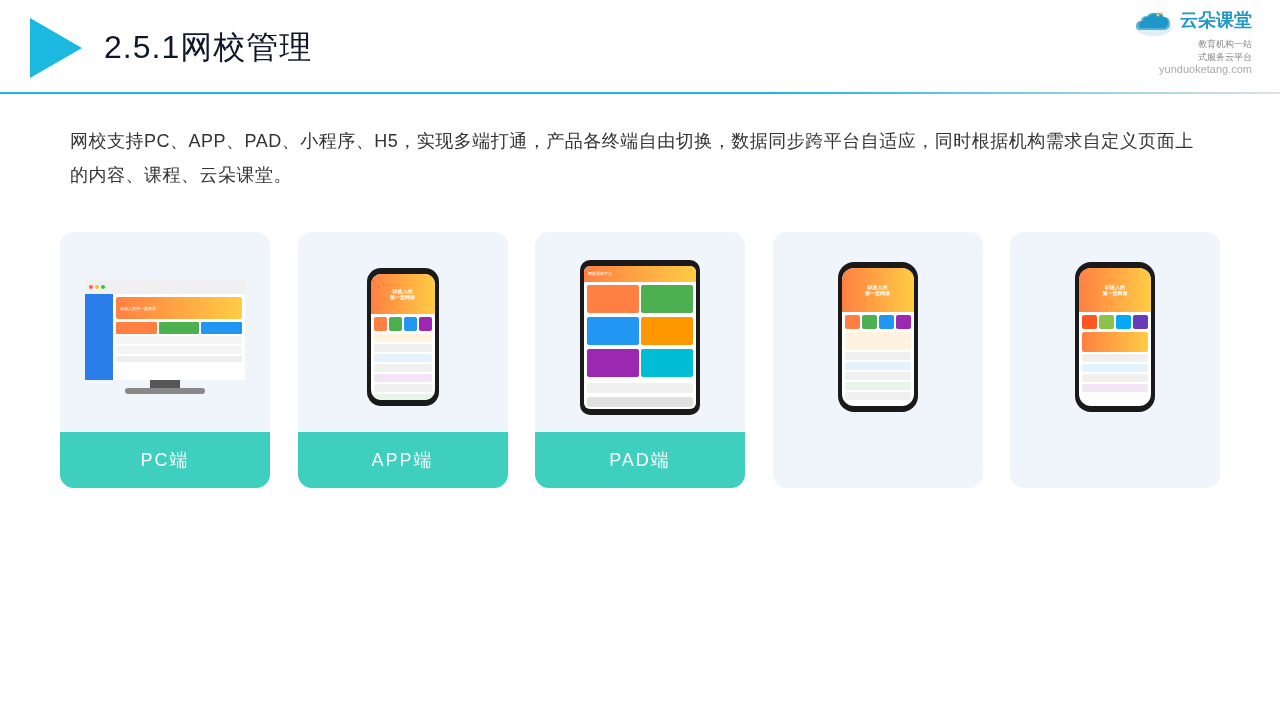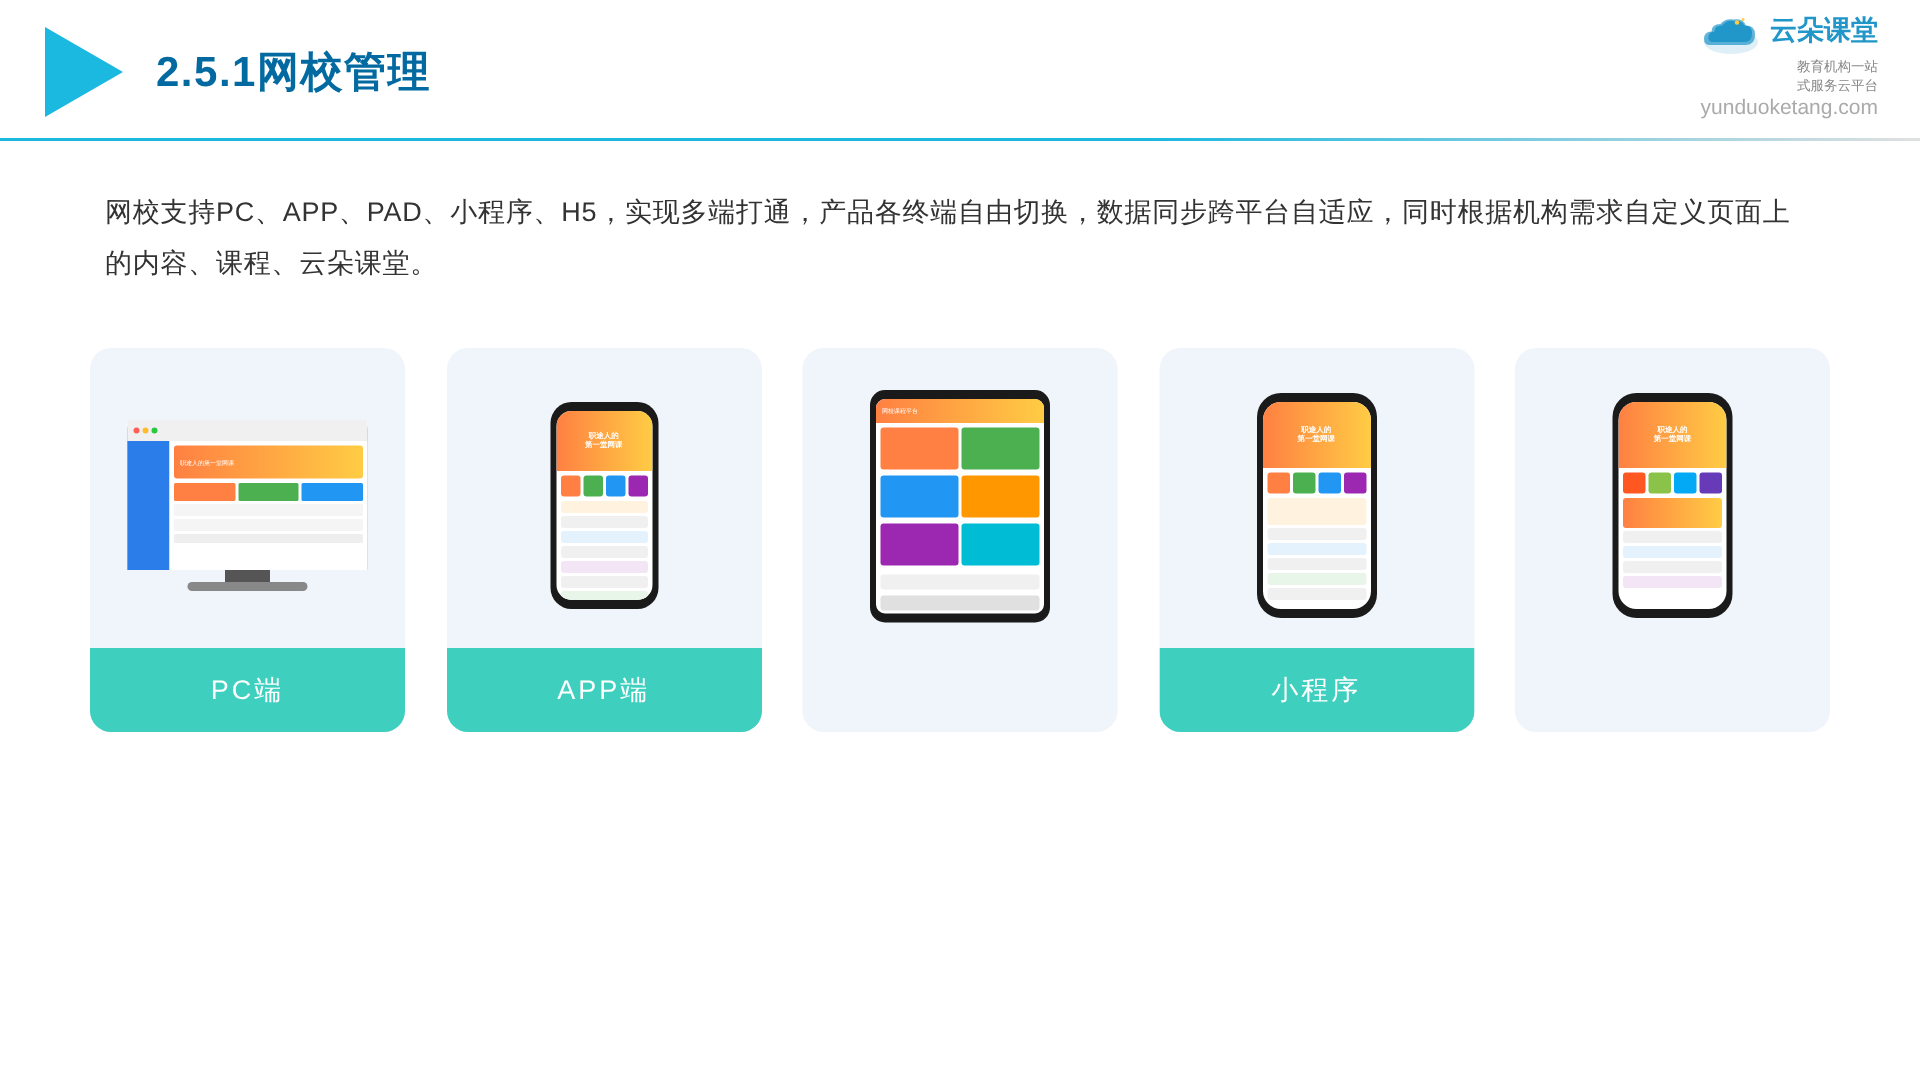--- a/index.html
+++ b/index.html
@@ -24,23 +24,23 @@
       width: 0;
       height: 0;
       border-top: 30px solid transparent;
       border-bottom: 30px solid transparent;
       border-left: 52px solid #1bb8e0;
       margin-right: 22px;
       flex-shrink: 0;
     }
 
     .page-title {
-      font-size: 28px;
-      font-weight: bold;
-      color: #0369a1;
+      font-size: 32px;
+      font-weight: normal;
+      color: #0f172a;
       letter-spacing: 1px;
     }
 
     .divider {
       height: 2px;
       background: linear-gradient(to right, #1bb8e0, #1bb8e0 60%, #e0e0e0 100%);
       margin: 14px 0 0 0;
     }
 
     
@@ -359,21 +359,21 @@
         <ellipse cx="22" cy="20" rx="18" ry="8" fill="#2196c9" opacity="0.15"></ellipse>
         <path d="M8,22 Q4,22 4,18 Q4,13 9,13 Q9,8 15,8 Q18,4 24,5 Q30,4 32,9 Q38,9 38,15 Q38,22 32,22 Z" fill="#2196c9" opacity="0.7"></path>
         <path d="M10,20 Q7,20 7,17 Q7,13 11,13 Q11,9 16,9 Q19,5 24,6 Q29,5 31,9 Q36,9 36,14 Q36,20 31,20 Z" fill="#2196c9"></path>
 
         <circle cx="26" cy="7" r="1.5" fill="#ffcc44"></circle>
         <circle cx="30" cy="5" r="1" fill="#ffcc44"></circle>
       </svg>
       <span class="brand-text-cn">云朵课堂</span>
     </div>
     <div class="brand-sub">教育机构一站<br>式服务云平台</div>
-    <div style="font-size:14px;color:#aaa;">yunduoketang.com</div>
+    <div style="font-size:11px;color:#aaa;">yunduoketang.com</div>
   </div>
 </div>
 
 <div class="divider"></div>
 
 <div class="description">
   <p>网校支持PC、APP、PAD、小程序、H5，实现多端打通，产品各终端自由切换，数据同步跨平台自适应，同时根据机构需求自定义页面上的内容、课程、云朵课堂。</p>
 </div>
 
 <div class="cards-section">
@@ -459,20 +459,21 @@
               <div class="tablet-card" style="background:#ff9800"></div>
               <div class="tablet-card" style="background:#9c27b0"></div>
               <div class="tablet-card" style="background:#00bcd4"></div>
               <div style="width:100%;height:10px;background:#f0f0f0;border-radius:2px;margin-top:2px;"></div>
               <div style="width:100%;height:10px;background:#e0e0e0;border-radius:2px;margin-top:2px;"></div>
             </div>
           </div>
         </div>
       </div>
     </div>
+    <div class="card-label">PAD端</div>
   </div>
 
   <div class="card">
     <div class="card-image-area">
       <div class="phone-device">
         <div class="phone-frame" style="width:80px;height:150px;border-radius:16px;">
           <div class="phone-notch" style="width:28px;"></div>
           <div class="phone-screen" style="border-radius:12px;">
             <div class="phone-screen-banner" style="height:44px;">
               <div class="phone-banner-text">职途人的<br>第一堂网课</div>
@@ -488,21 +489,20 @@
               <div class="phone-list-item"></div>
               <div class="phone-list-item" style="background:#e3f2fd"></div>
               <div class="phone-list-item"></div>
               <div class="phone-list-item" style="background:#e8f5e9"></div>
               <div class="phone-list-item"></div>
             </div>
           </div>
         </div>
       </div>
     </div>
-    <div class="card-label">小程序</div>
   </div>
 
   <div class="card">
     <div class="card-image-area">
       <div class="phone-device">
         <div class="phone-frame" style="width:80px;height:150px;border-radius:16px;">
           <div class="phone-notch" style="width:28px;"></div>
           <div class="phone-screen" style="border-radius:12px;">
             <div class="phone-screen-banner" style="height:44px;">
               <div class="phone-banner-text">职途人的<br>第一堂网课</div>

